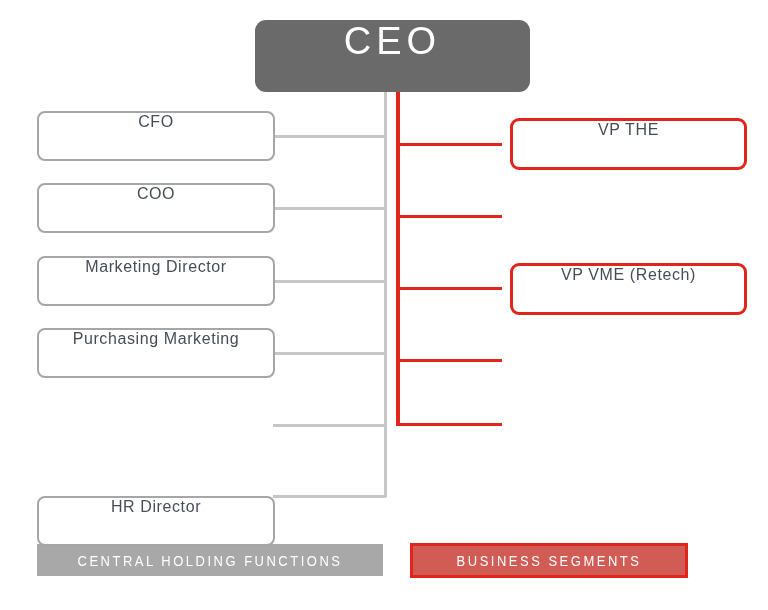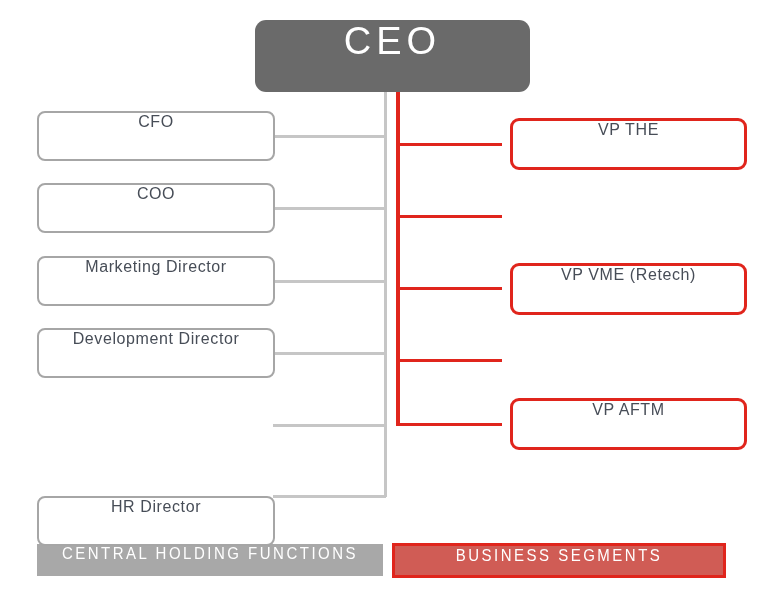--- a/index.html
+++ b/index.html
@@ -55,27 +55,27 @@
   }
   .trunk{position:absolute;z-index:1;}
   .trunk.gray{left:384px;top:92px;width:3px;height:405px;background:var(--connector-gray);}
   .trunk.red{left:396px;top:92px;width:4px;height:334px;background:var(--connector-red);}
   .stub{position:absolute;height:3px;z-index:1;}
   .stub.gray{left:273px;width:113px;background:var(--connector-gray);}
   .stub.red{left:398px;width:104px;background:var(--connector-red);}
   .legend{
     position:absolute;
     box-sizing:border-box;
-    display:flex;align-items:flex-start;justify-content:center;
+    display:flex;align-items:center;justify-content:center;
     color:var(--legend-text);
-    font-size:15px;letter-spacing:2.5px;
+    font-size:13px;letter-spacing:2.5px;
   }
   .legend.gray{left:37px;top:544px;width:346px;height:32px;background:var(--legend-gray-fill);}
   .legend.red{
-    left:392px;top:543px;width:334px;height:35px;
+    left:410px;top:543px;width:278px;height:35px;
     background:var(--legend-red-fill);
     border:3px solid var(--legend-red-border);
   }
   .legend span{transform:scaleY(1.12);}
 </style>
 </head>
 <body>
 
 <div class="canvas">
 
@@ -102,34 +102,31 @@
   <div class="node left-node" style="top:111px">
     <span>CFO</span>
   </div>
   <div class="node left-node" style="top:256px">
     <span>Marketing Director</span>
   </div>
   <div class="node left-node" style="top:183px">
     <span>COO</span>
   </div>
   <div class="node left-node" style="top:328px">
-    <span>Development Director</span>
+    <span>Purchasing Marketing</span>
   </div>
   <div class="node left-node" style="top:496px">
     <span>HR Director</span>
   </div>
 
   <div class="node right-node" style="top:118px">
     <span>VP THE</span>
   </div>
   <div class="node right-node" style="top:263px">
     <span>VP VME (Retech)</span>
-  </div>
-  <div class="node right-node" style="top:398px">
-    <span>VP AFTM</span>
   </div>
 
   <div class="legend gray">
     <span>CENTRAL HOLDING FUNCTIONS</span>
   </div>
   <div class="legend red">
     <span>BUSINESS SEGMENTS</span>
   </div>
 
 </div>

